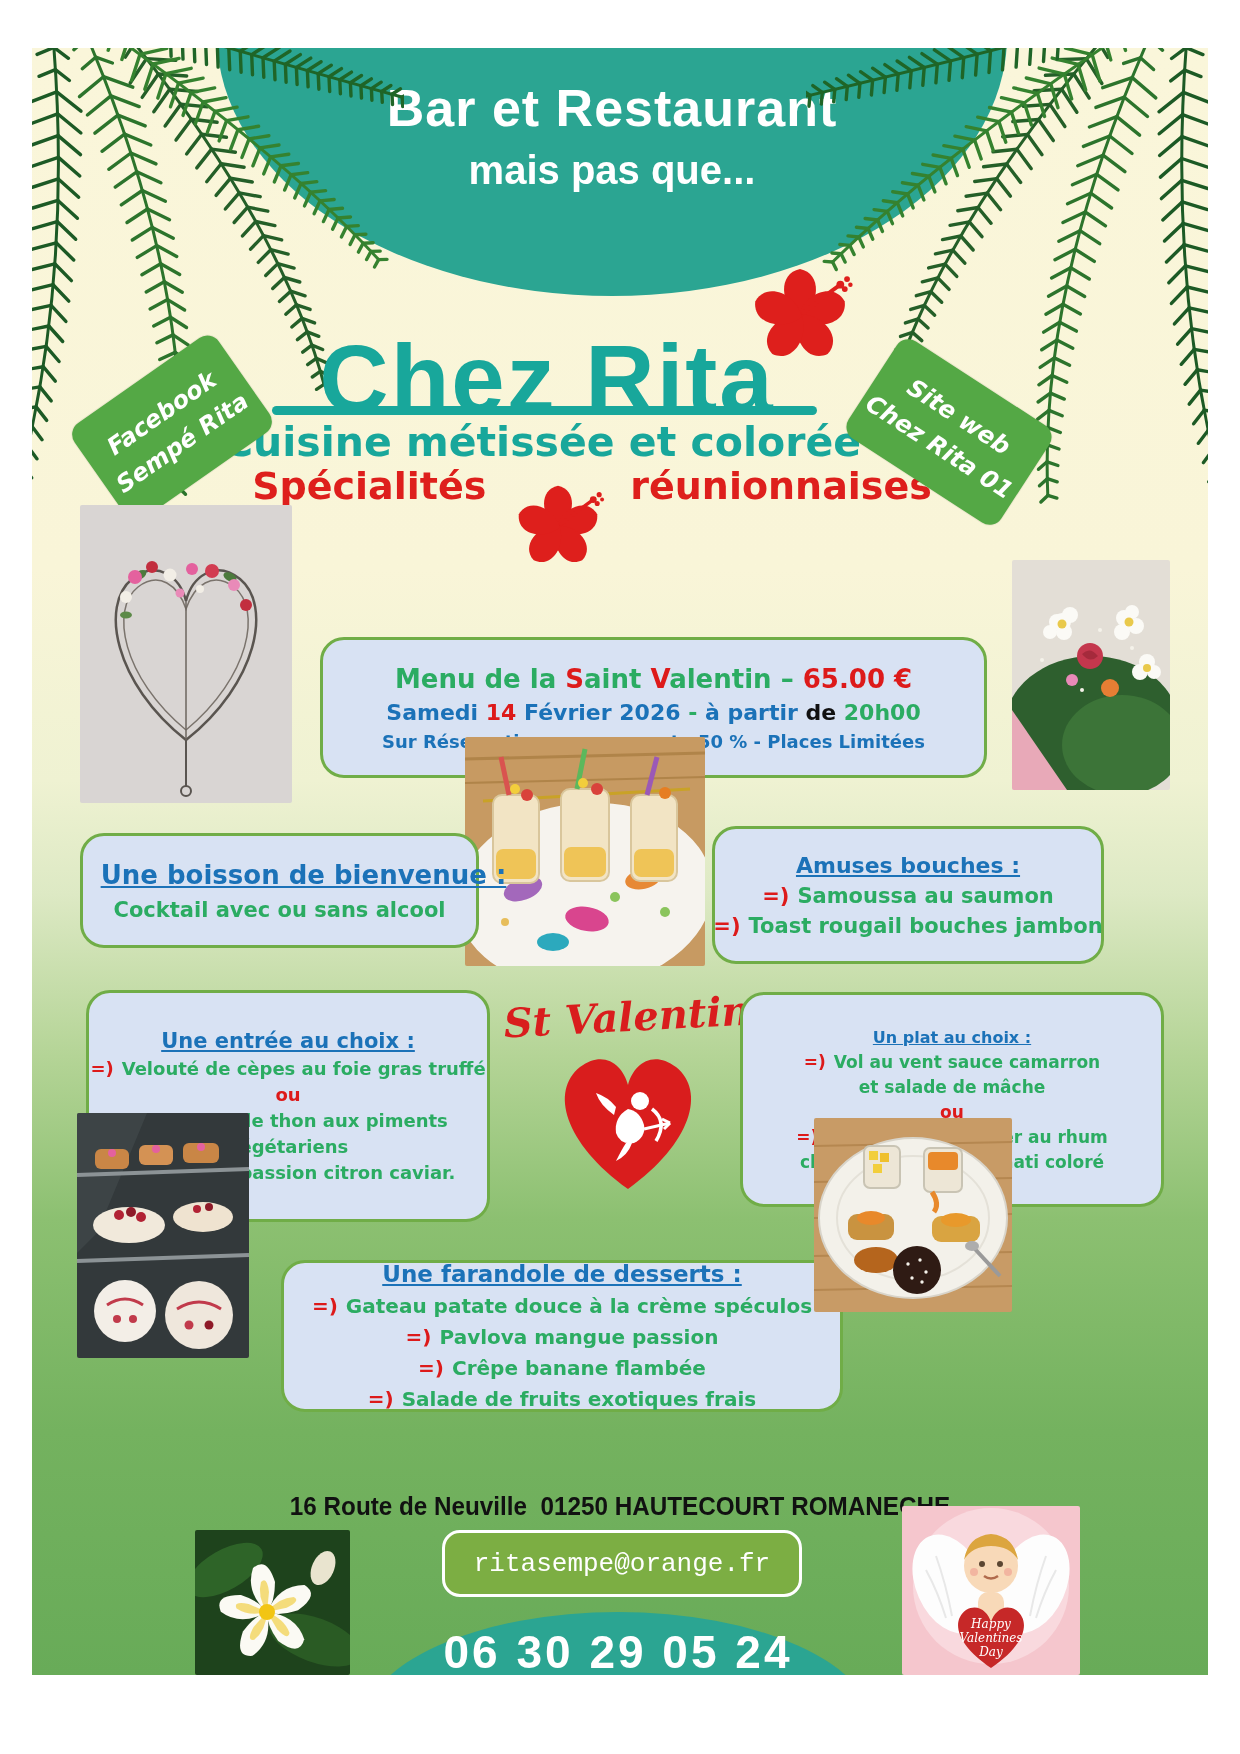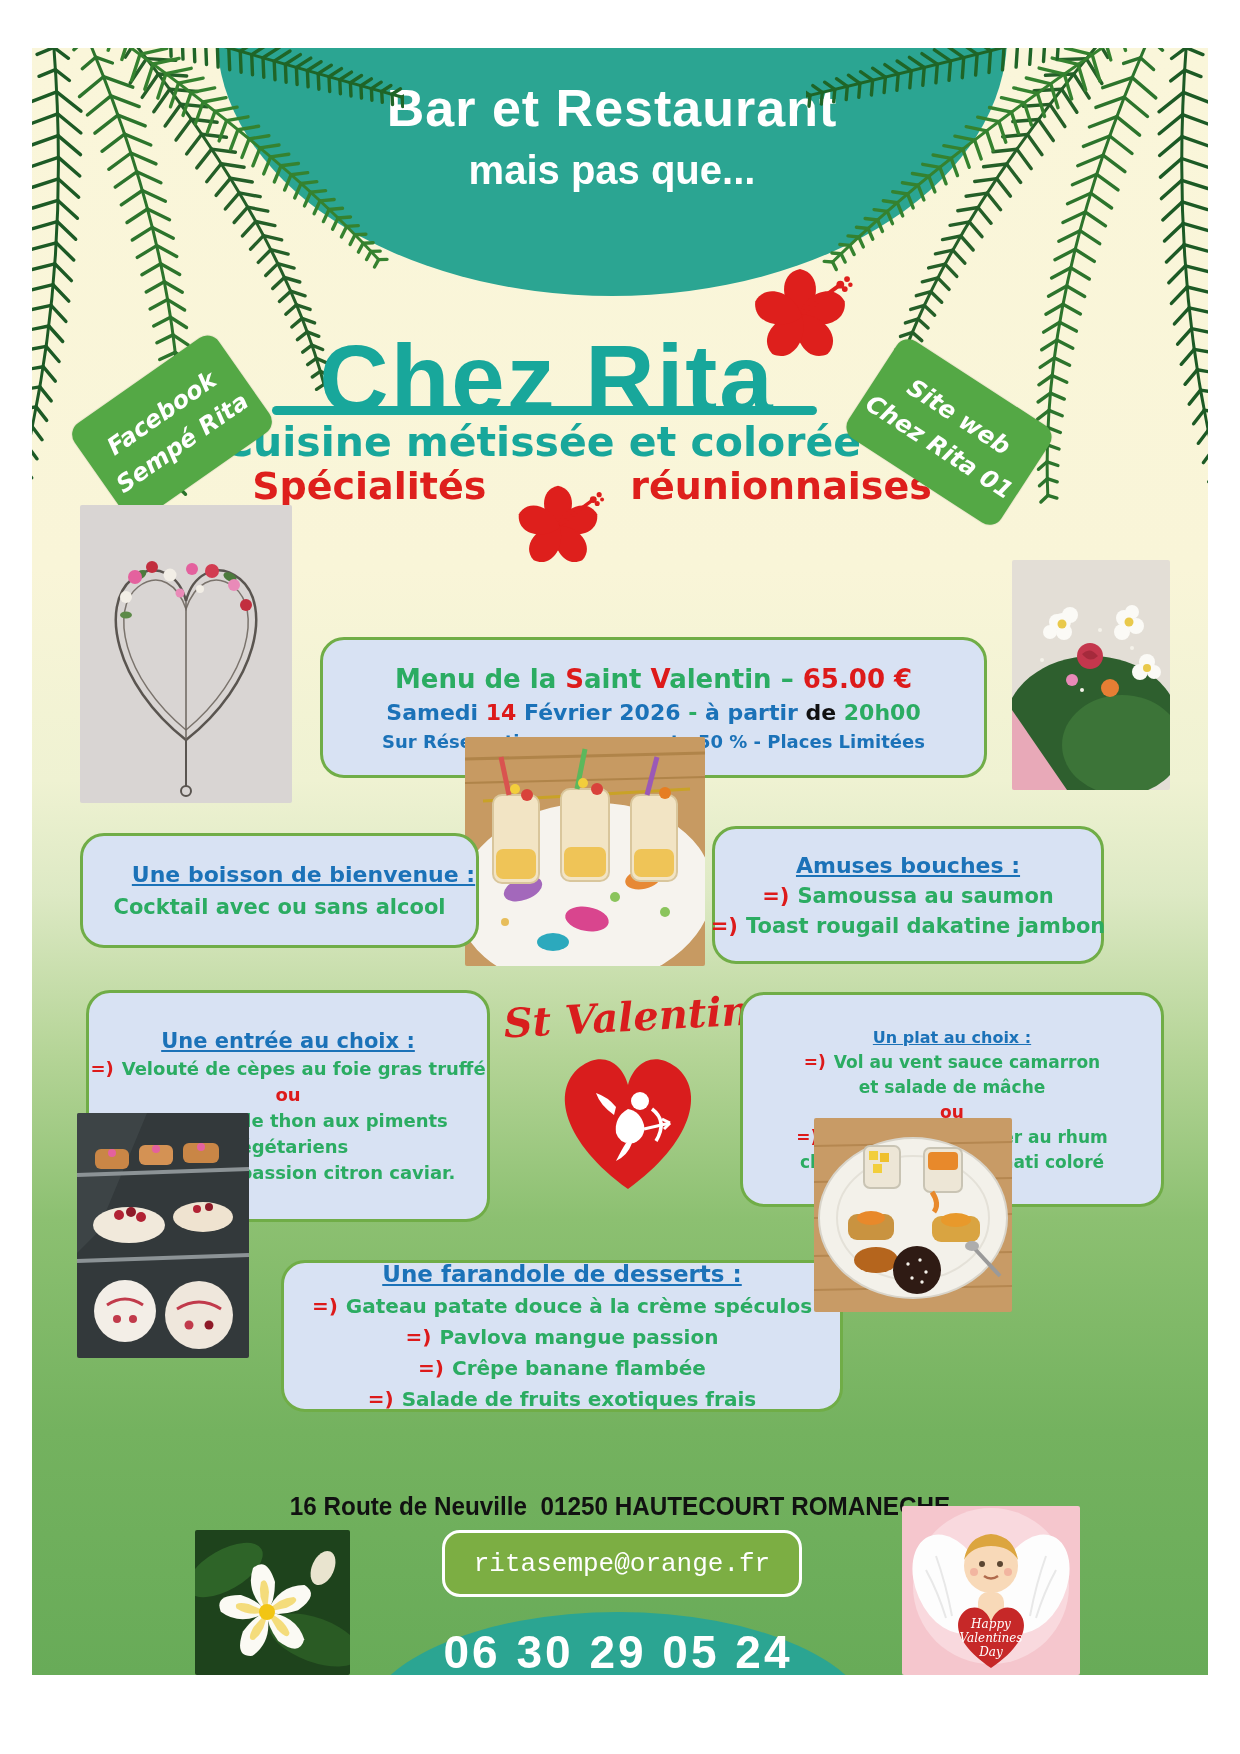--- a/index.html
+++ b/index.html
@@ -45,21 +45,21 @@
 
   .menubox{left:288px;top:589px;width:667px;height:141px;display:flex;flex-direction:column;
            justify-content:center;gap:6px;padding:6px 0;}
   .ml1{font-size:26px;font-weight:bold;white-space:pre;text-align:center;}
   .ml2{font-size:22px;font-weight:bold;white-space:pre;text-align:center;}
   .ml3{font-size:18px;font-weight:bold;white-space:pre;text-align:center;}
   .mg{color:#2BAC62;} .mr{color:#DD1A1A;} .mb{color:#1B72B8;} .mk{color:#111;}
 
   .boissonbox{left:48px;top:785px;width:399px;height:115px;display:flex;flex-direction:column;
               justify-content:center;gap:8px;align-items:center;}
-  .boissonbox .chead{font-size:22px;margin-left:48px;}
+  .boissonbox .chead{font-size:26px;margin-left:48px;}
   .boissonbox .gtxt{font-size:21px;}
 
   .amusesbox{left:680px;top:778px;width:392px;height:138px;display:flex;flex-direction:column;
              justify-content:center;gap:6px;align-items:center;}
   .amusesbox .chead{font-size:22px;}
   .amusesbox .cline{font-size:21px;}
 
   .entreebox{left:54px;top:942px;width:404px;height:232px;display:flex;flex-direction:column;
              justify-content:center;gap:5px;align-items:center;}
   .entreebox .chead{font-size:21px;}
@@ -775,21 +775,21 @@
     </svg>
 
     <div class="abs box boissonbox">
       <div class="chead">Une boisson de bienvenue :</div>
       <div class="cline gtxt">Cocktail avec ou sans alcool</div>
     </div>
 
     <div class="abs box amusesbox">
       <div class="chead">Amuses bouches :</div>
       <div class="cline"><span class="bullet">=)</span><span class="gtxt">Samoussa au saumon</span></div>
-      <div class="cline"><span class="bullet">=)</span><span class="gtxt">Toast rougail dakatine jambon</span></div>
+      <div class="cline"><span class="bullet">=)</span><span class="gtxt">Toast rougail bouches jambon</span></div>
     </div>
 
     <div class="abs box entreebox">
       <div class="chead">Une entrée au choix :</div>
       <div class="cline"><span class="bullet">=)</span><span class="gtxt">Velouté de cèpes au foie gras truffé</span></div>
       <div class="cline redline">ou</div>
       <div class="cline"><span class="bullet">=)</span><span class="gtxt">Tartare de thon aux piments</span></div>
       <div class="cline gtxt">végétariens</div>
       <div class="cline gtxt">vinaigrette passion citron caviar.</div>
     </div>

